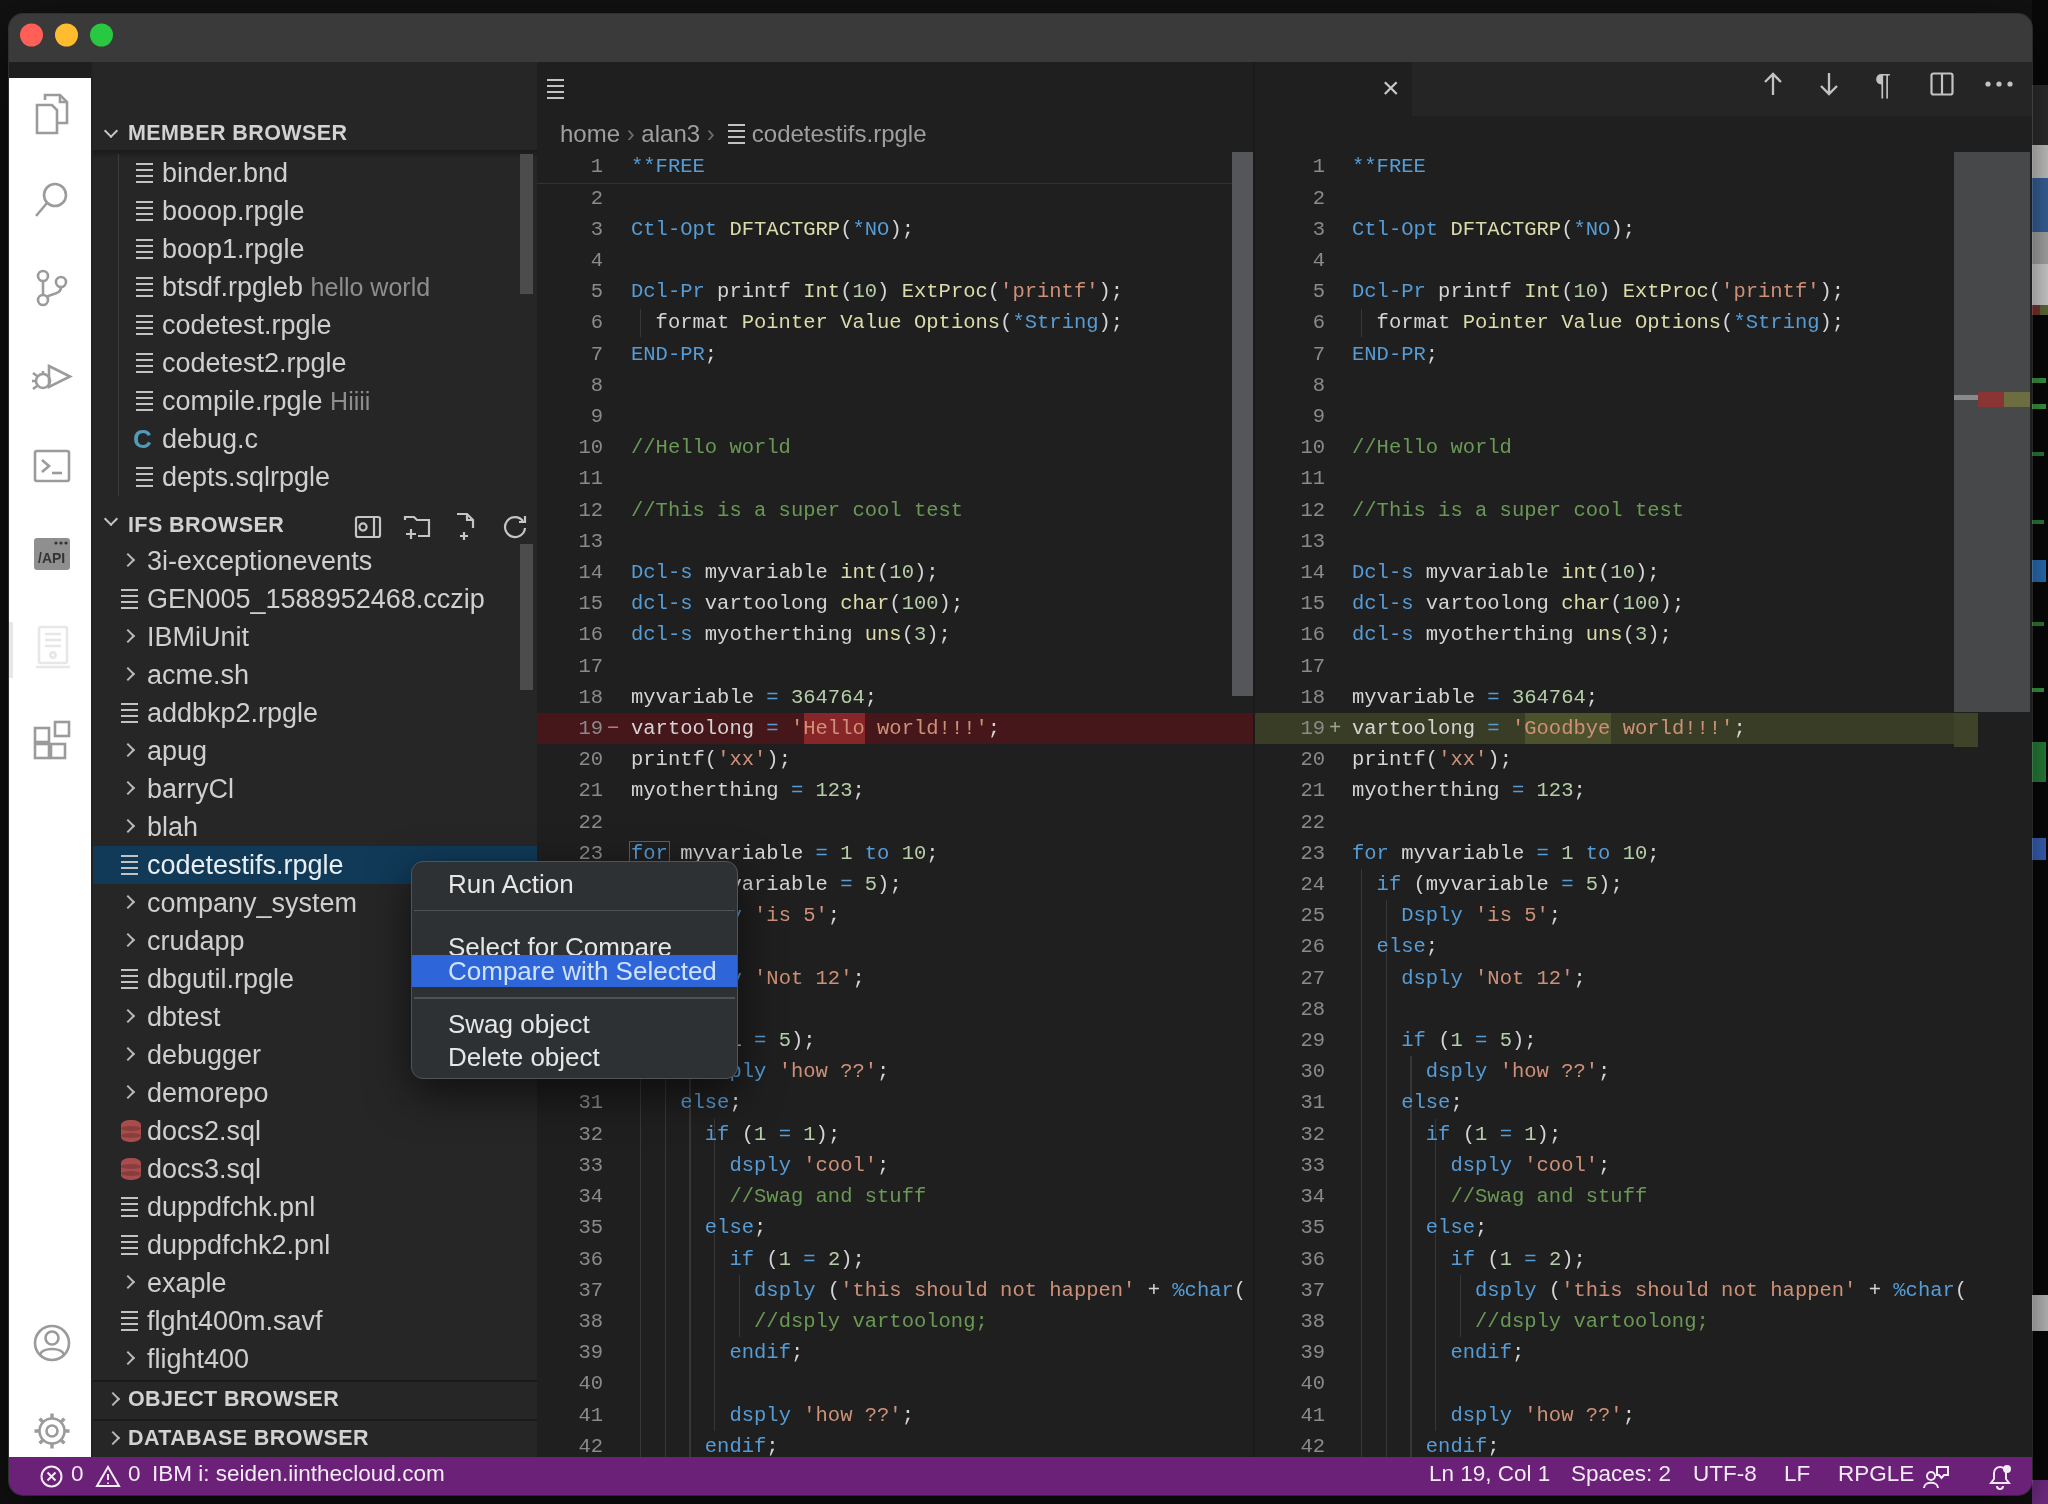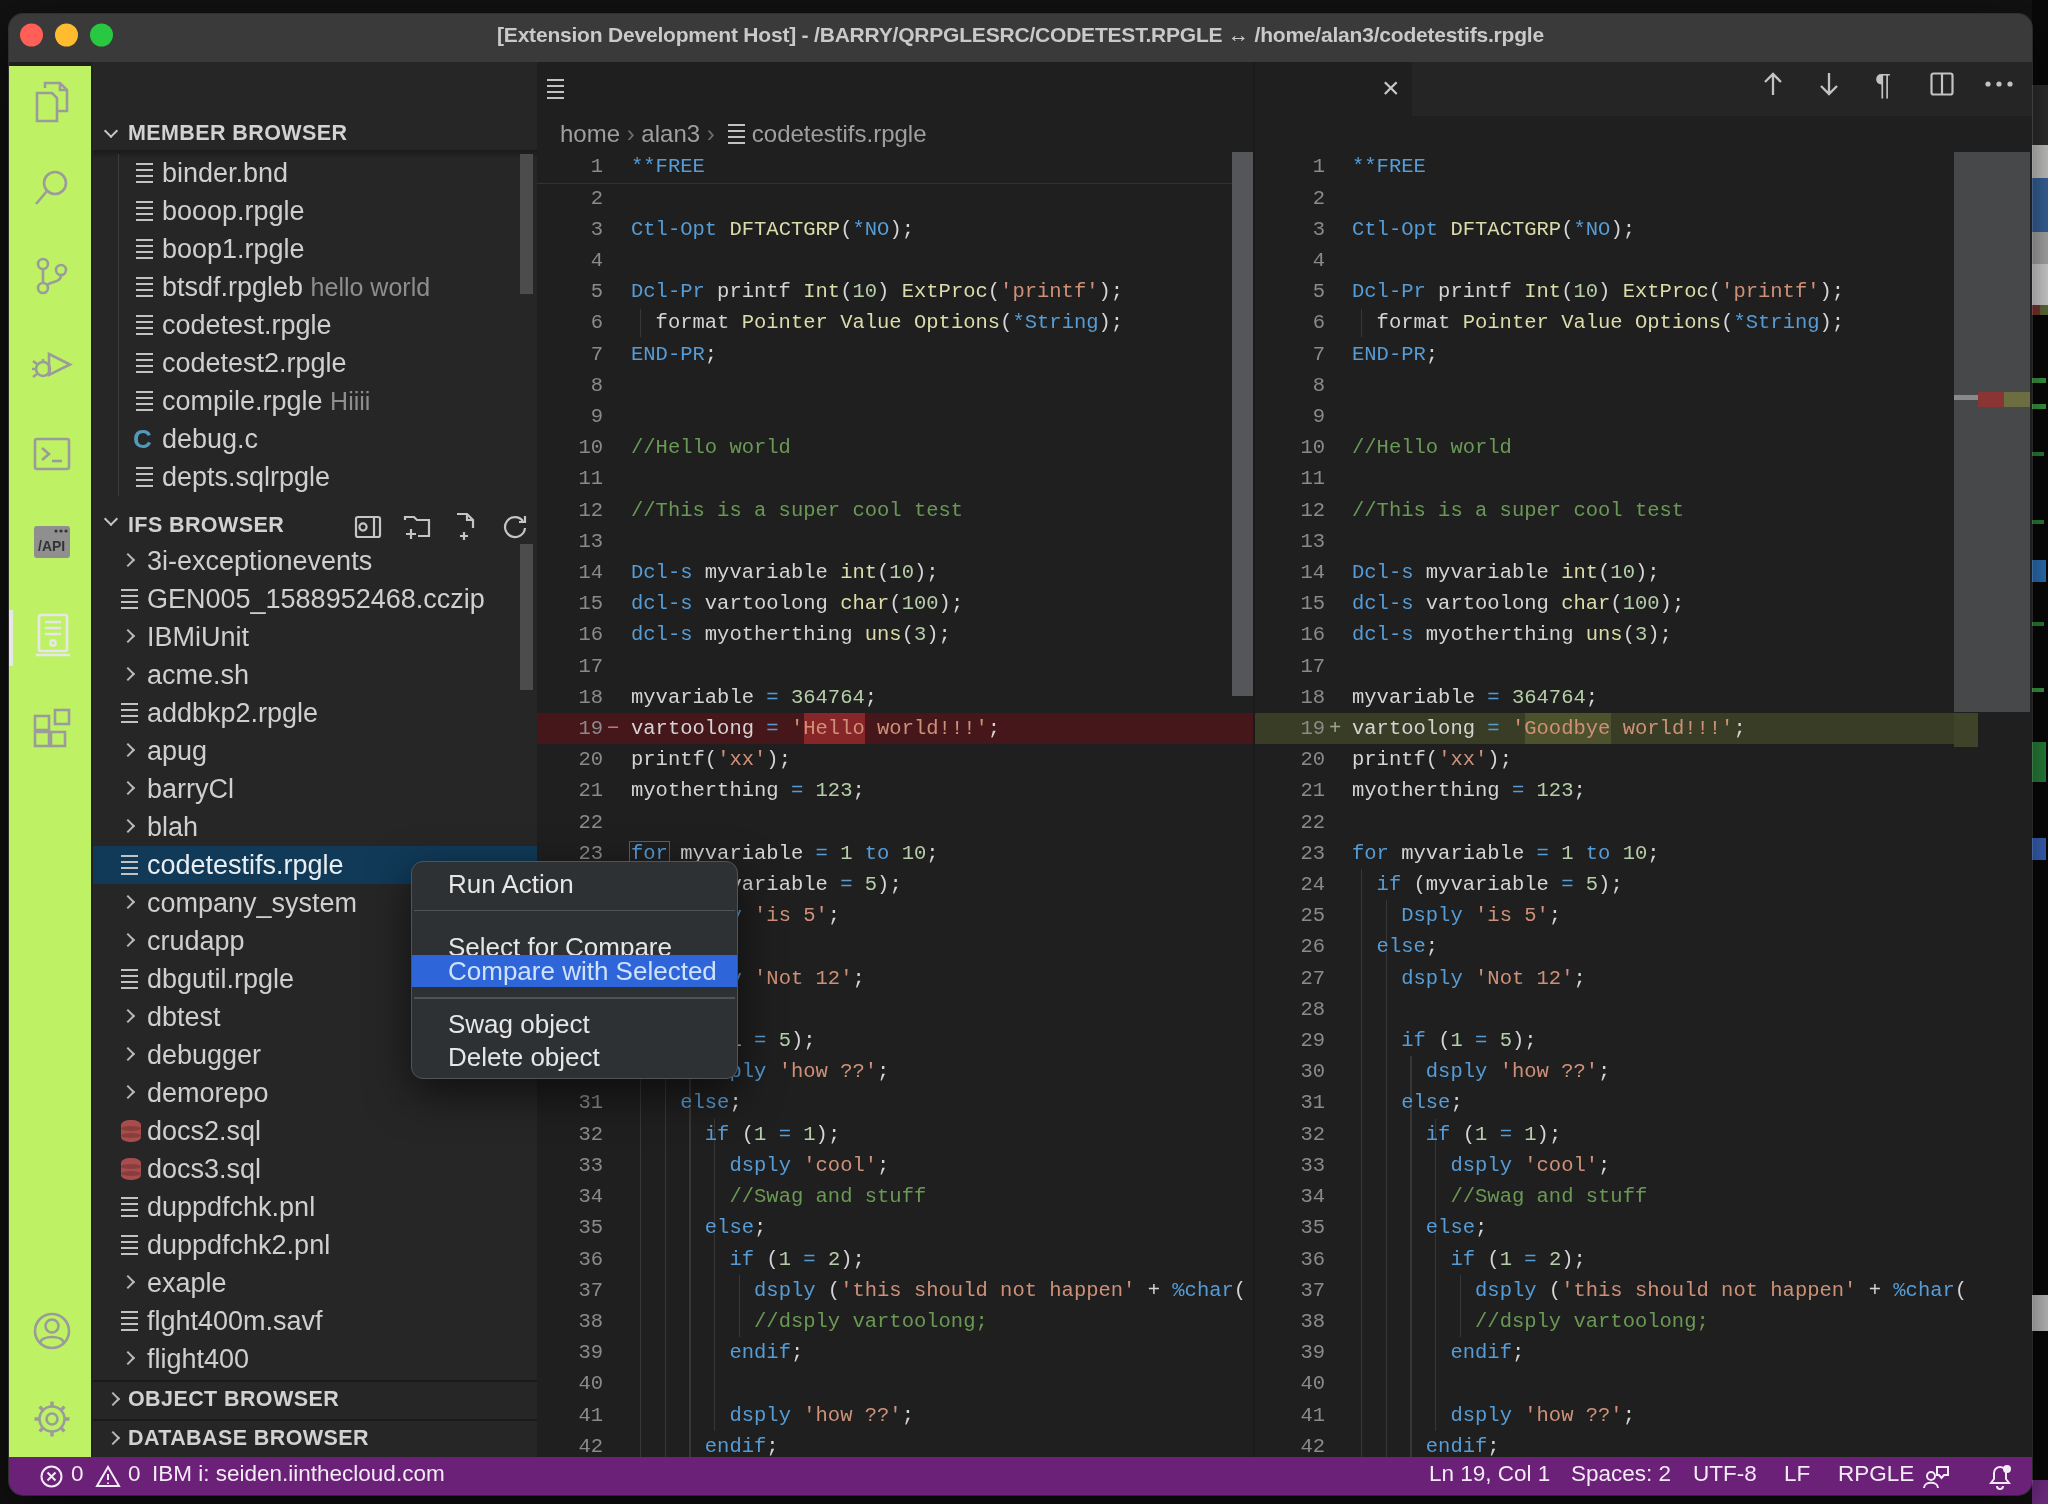--- a/index.html
+++ b/index.html
@@ -5,21 +5,21 @@
   html,body { width:2048px; height:1504px; background:#121212; overflow:hidden; }
   body { font-family:"Liberation Sans", sans-serif; position:relative; }
   .abs { position:absolute; }
   #win { position:absolute; left:9px; top:14px; width:2023px; height:1481px;
         background:#1f1f1f; border-radius:14px; overflow:hidden;
         box-shadow:0 0 0 1px rgba(255,255,255,.14), 0 18px 60px rgba(0,0,0,.7); }
   #titlebar { position:absolute; left:0; top:0; right:0; height:48px; background:#3a3a3a; }
   .tl { position:absolute; top:21px; width:23px; height:23px; border-radius:50%; transform:translateY(-50%); }
   #ttext { position:absolute; top:0; left:300px; right:300px; height:48px; line-height:41px; text-align:center;
           color:#c9c9c9; font-size:21px; font-weight:700; letter-spacing:-0.2px; white-space:nowrap; }
-  #actbar { position:absolute; left:0; top:52px; width:82px; bottom:38px; background:#bef264; }
+  #actbar { position:absolute; left:0; top:64px; width:82px; bottom:38px; background:#ffffff; }
   #sidebar { position:absolute; left:82px; top:48px; width:446px; bottom:38px; background:#262627; border-left:2px solid #222; }
   #editor { position:absolute; left:528px; top:48px; right:0; bottom:38px; background:#1f1f1f; }
   #status { position:absolute; left:0; bottom:0; right:0; height:38px; background:#6b2178; color:#f2eaf4; font-size:22.5px; }
   svg.ico { stroke:#9b9b9b; fill:none; stroke-width:2.6; }
   .trow { position:absolute; height:38px; line-height:38px; font-size:27px; color:#cfcfcf; white-space:nowrap; }
   .trow.sel { color:#e9eef2; }
   .dim2 { color:#8e8e8e; font-size:25px; }
   .selrow { position:absolute; left:84px; top:0; width:444px; height:38px; background:#103a58; }
   .fico { position:absolute; width:17px; height:21px;
          background:repeating-linear-gradient(to bottom,#c2c2c2 0 2.3px,transparent 2.3px 5.9px); }
@@ -61,21 +61,20 @@
 <div class="abs" style="left:2032px;top:838px;width:14px;height:22px;background:#3f6fd0"></div>
 <div class="abs" style="left:2032px;top:1295px;width:16px;height:36px;background:#d5d5d5"></div>
 <div class="abs" style="left:2032px;top:1480px;width:16px;height:24px;background:#7a2f8f"></div>
 
 <div id="win">
 
   <div id="titlebar">
     <span class="tl" style="left:11px;background:#ff5f57"></span>
     <span class="tl" style="left:46px;background:#febc2e"></span>
     <span class="tl" style="left:81px;background:#28c840"></span>
-    <div id="ttext">[Extension Development Host] - /BARRY/QRPGLESRC/CODETEST.RPGLE ↔ /home/alan3/codetestifs.rpgle</div>
   </div>
 
   <div id="actbar">
 
     <svg class="ico abs" style="left:23px;top:14px" width="40" height="44" viewBox="0 0 40 44">
       <path d="M13 8 V3 h15 l7 7 v21 h-10"></path>
         <path d="M28 3 v7 h7"></path>
       <path d="M5 13 h15 l5 5 v23 H5 z"></path>
     </svg>
 

